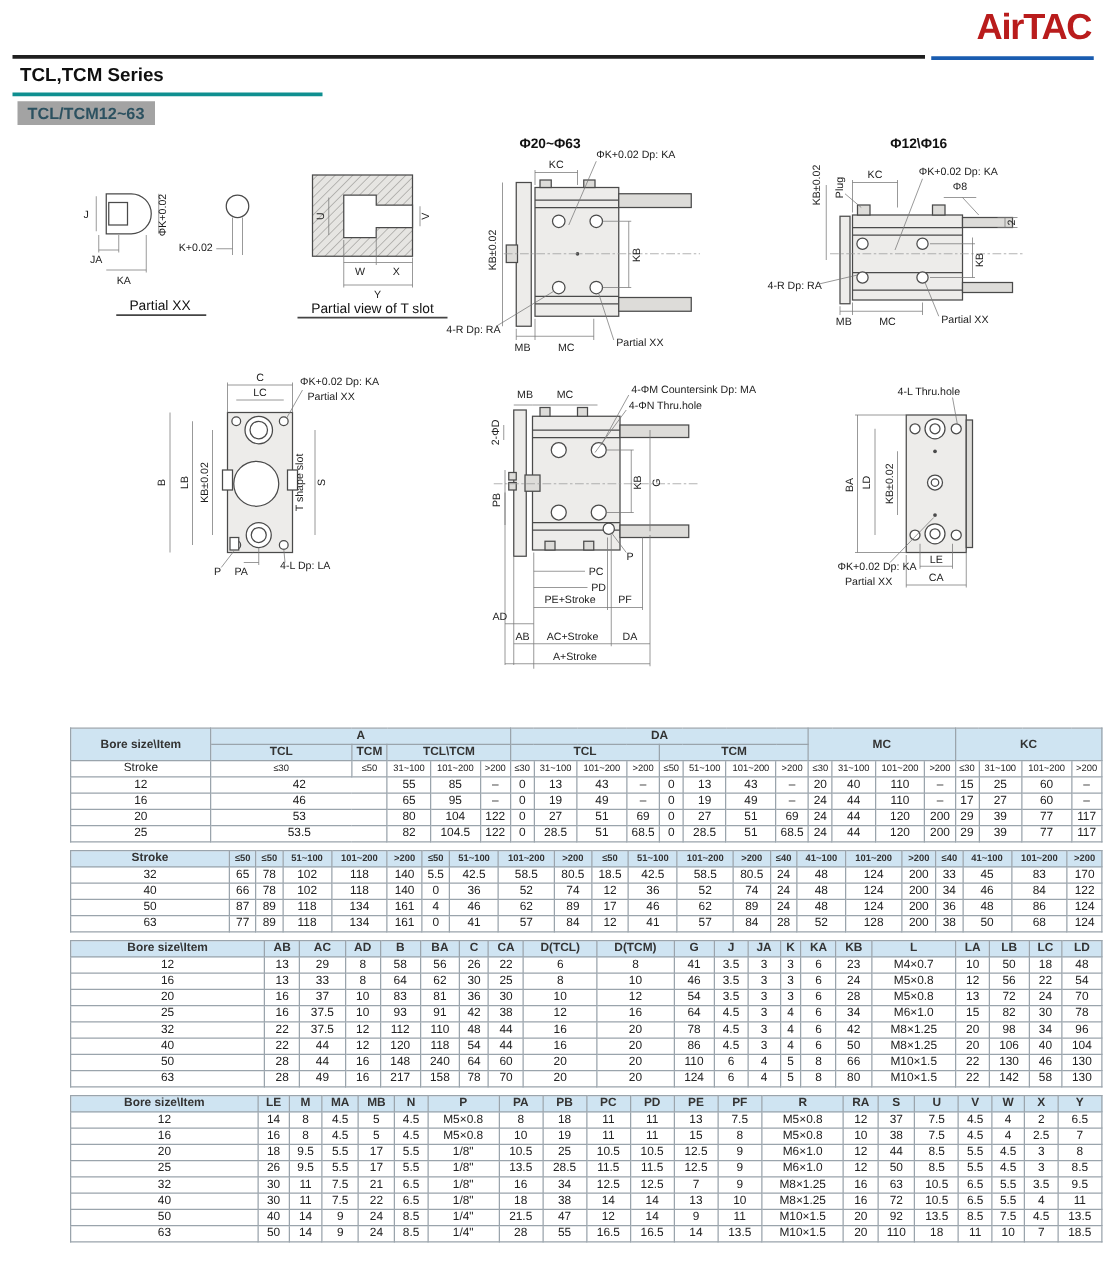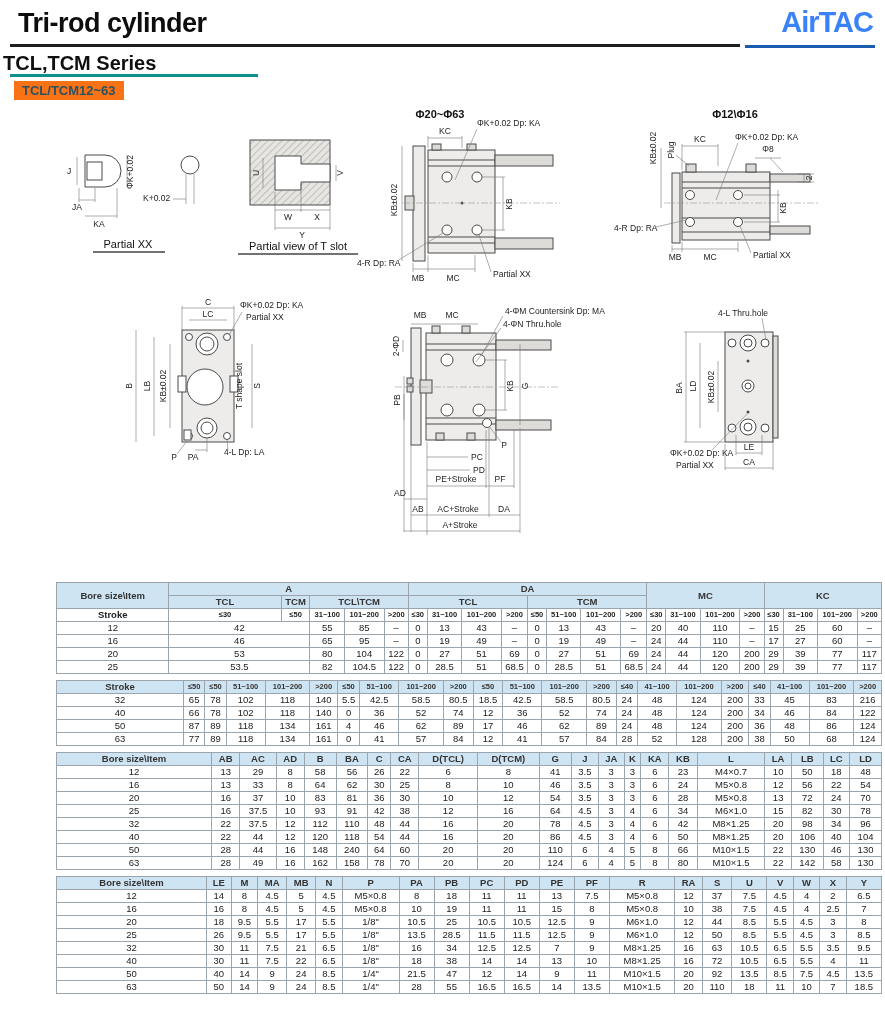--- a/index.html
+++ b/index.html
@@ -2,56 +2,55 @@
 <html><head>
 <meta charset="utf-8">
 <style>
   * { box-sizing: border-box; }
   html,body { margin:0; padding:0; }
   body { width:885px; height:1024px; background:#fff; font-family:"Liberation Sans",sans-serif; color:#111; }
   .page { position:relative; width:885px; height:1024px; overflow:hidden; }
 
   
   .title { position:absolute; left:18px; top:8px; font-size:27px; font-weight:bold; letter-spacing:-0.5px; color:#0d0d0d; }
-  .logo { position:absolute; right:12px; top:6px; font-size:29px; font-weight:bold; letter-spacing:-1px; color:#3b82f6; }
+  .logo { position:absolute; right:12px; top:6px; font-size:29px; font-weight:bold; letter-spacing:-1px; color:#b91c1c; }
   .rule-dark { position:absolute; left:10px; top:44px; width:730px; height:3px; background:#1f1f1f; }
   .rule-blue { position:absolute; left:745px; top:45px; width:130px; height:3px; background:#1a5cb0; }
-  .series { position:absolute; left:3px; top:52px; font-size:20px; font-weight:bold; color:#101010;text-align:center; }
+  .series { position:absolute; left:16px; top:52px; font-size:15px; font-weight:bold; color:#101010;text-align:center; }
   .rule-teal { position:absolute; left:10px; top:74px; width:248px; height:3px; background:#0f8f90; }
-  .badge { position:absolute; left:14px; top:81px; background:#f97316; color:#2c5160; font-size:13px; font-weight:bold; padding:2px 8px; }
+  .badge { position:absolute; left:14px; top:81px; background:#a3a3a3; color:#2c5160; font-size:13px; font-weight:bold; padding:2px 8px; }
 
   
   .drawings { position:absolute; left:0; top:100px; width:885px; height:448px; }
   .tx { font-size:8.5px; fill:#1c1c1c; }
   .tt { font-size:11px; font-weight:bold; fill:#111; }
   .cap { font-size:11px; fill:#111; }
   .fl { fill:#edecea; stroke:#4a4a4a; stroke-width:1; }
   .fl2 { fill:#dddcd9; stroke:#4a4a4a; stroke-width:1; }
   .hole { fill:#fff; stroke:#4a4a4a; stroke-width:1; }
   .ln { stroke:#4a4a4a; stroke-width:1; fill:none; }
   .dm { stroke:#777; stroke-width:0.6; fill:none; }
   .cl { stroke:#999; stroke-width:0.6; stroke-dasharray:7 2 2 2; fill:none; }
 
   
   .tables { position:absolute; left:56px; top:582px; width:826px; }
   table.t { border-collapse:collapse; width:100%; margin-bottom:6px; table-layout:auto; }
   table.t th, table.t td { border:1px solid #9aa4ac; text-align:center; padding:0 1px; height:13px; line-height:1.05; font-size:9.5px; color:#222; white-space:nowrap; }
   table.t th { background:#cfe4f2; font-weight:bold; color:#333; }
   table.t td { background:#fff; font-weight:normal; }
   table.t { border:1px solid #76828a; }
-  tr.stroke-row td, tr.stroke-row th { font-size:7.5px;font-weight:bold; }
+  tr.stroke-row td, tr.stroke-row th { font-size:7.5px; }
   tr.stroke-row td:first-child, tr.stroke-row th:first-child { font-size:9.5px; }
   table.t td:first-child, table.t th:first-child { min-width:92px; }
 </style>
 </head>
 <body>
 
 <div class="page">
 
-  <div class="title">Tri-rod cylinder</div>
   <div class="logo">AirTAC</div>
   <div class="rule-dark"></div>
   <div class="rule-blue"></div>
   <div class="series">TCL,TCM Series</div>
   <div class="rule-teal"></div>
   <div class="badge">TCL/TCM12~63</div>
 
   <div class="drawings">
   <svg width="885" height="448" viewBox="0 0 885 448">
     <defs>
@@ -526,21 +525,21 @@
             <td>42.5</td>
             <td>58.5</td>
             <td>80.5</td>
             <td>24</td>
             <td>48</td>
             <td>124</td>
             <td>200</td>
             <td>33</td>
             <td>45</td>
             <td>83</td>
-            <td>216</td>
+            <td>170</td>
           </tr>
         <tr>
             <td>40</td>
             <td>66</td>
             <td>78</td>
             <td>102</td>
             <td>118</td>
             <td>140</td>
             <td>0</td>
             <td>36</td>
@@ -794,21 +793,21 @@
             <td>22</td>
             <td>130</td>
             <td>46</td>
             <td>130</td>
           </tr>
         <tr>
             <td>63</td>
             <td>28</td>
             <td>49</td>
             <td>16</td>
-            <td>162</td>
+            <td>217</td>
             <td>158</td>
             <td>78</td>
             <td>70</td>
             <td>20</td>
             <td>20</td>
             <td>124</td>
             <td>6</td>
             <td>4</td>
             <td>5</td>
             <td>8</td>

